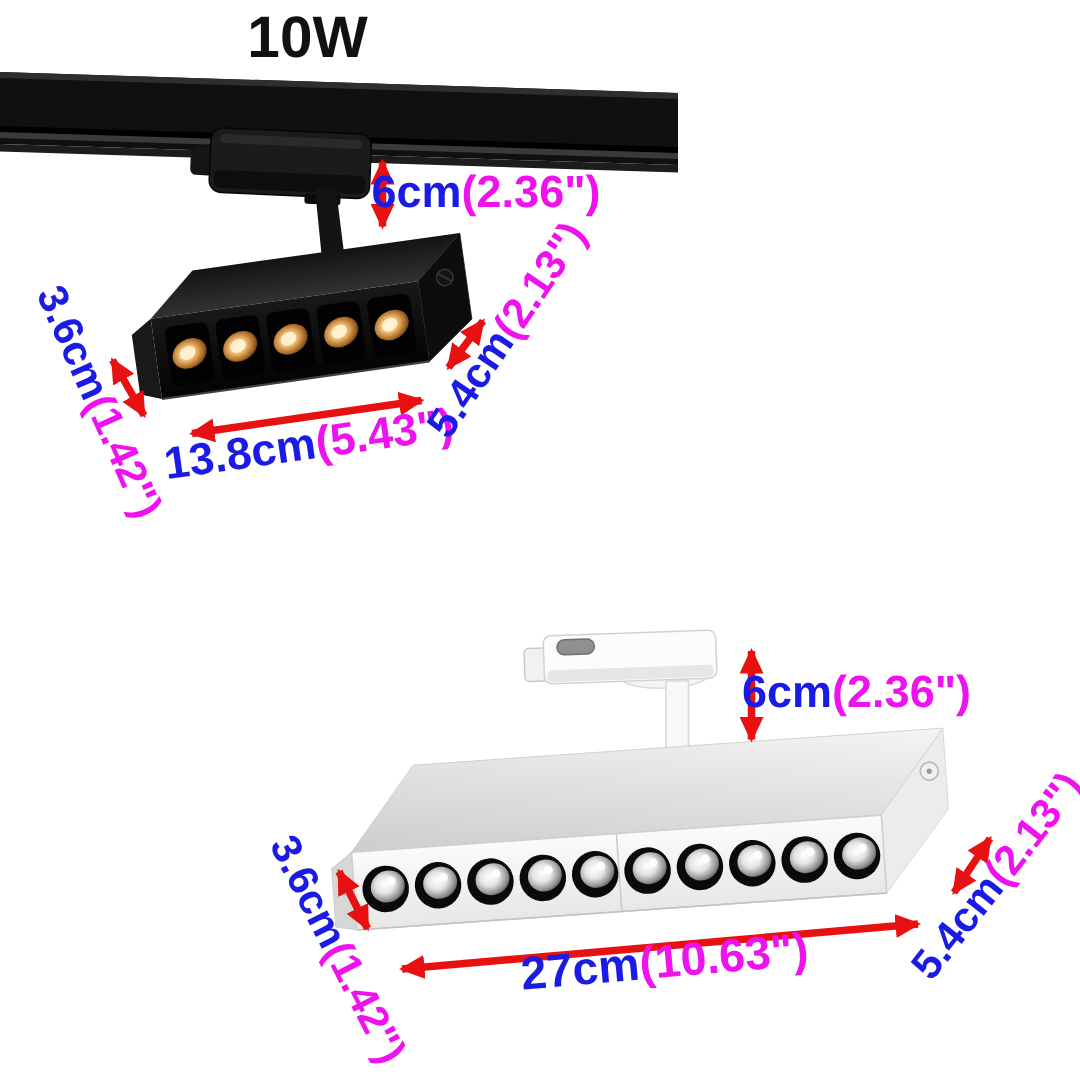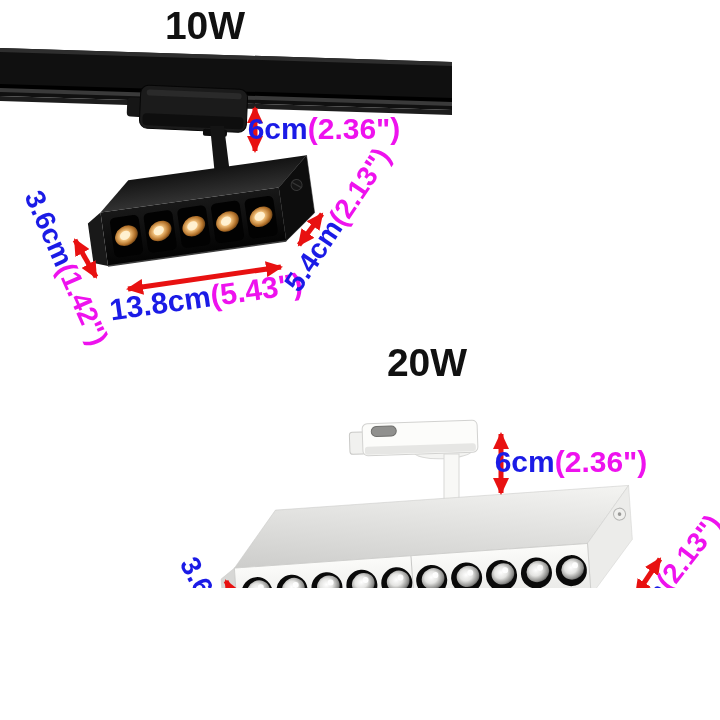--- a/index.html
+++ b/index.html
@@ -1,17 +1,17 @@
 <!DOCTYPE html>
 <html><head>
 <meta charset="utf-8">
 <style>
   html,body{margin:0;padding:0;background:#fff;}
   #stage{
-    position:relative;width:720px;height:588px;background:#ffffff;overflow:hidden;
+    position:relative;width:720px;height:720px;background:#ffffff;overflow:hidden;
     font-family:"Liberation Sans","DejaVu Sans",sans-serif;
   }
   #art{position:absolute;left:0;top:0;width:720px;height:720px;}
   .w-title{
     position:absolute;transform:translate(-50%,-50%);
     font-size:39px;font-weight:bold;color:#111111;letter-spacing:0px;white-space:nowrap;
   }
   .dim-label{
     position:absolute;white-space:nowrap;font-weight:bold;line-height:1;
   }
@@ -156,21 +156,20 @@
       <g stroke="#e81111" stroke-width="5" fill="none">
         <line x1="501" y1="434" x2="501" y2="493" marker-start="url(#ah)" marker-end="url(#ah)"></line>
         <line x1="226" y1="581" x2="245" y2="619" marker-start="url(#ah)" marker-end="url(#ah)"></line>
         <line x1="268" y1="646" x2="612" y2="616" marker-start="url(#ah)" marker-end="url(#ah)"></line>
         <line x1="636" y1="595" x2="660" y2="559" marker-start="url(#ah)" marker-end="url(#ah)"></line>
       </g>
     </g>
   </svg>
 
   <div class="w-title" style="left:205px;top:26px;">10W</div>
-  <div class="w-title" style="left:427px;top:363px;">20W</div>
 
   <div class="dim-label" style="left:324px;top:129px;font-size:30px;transform:translate(-50%,-50%);">
     <span class="cm">6cm</span><span class="in">(2.36")</span>
   </div>
   <div class="dim-label" style="left:66px;top:268px;font-size:28px;transform:translate(-50%,-50%) rotate(66deg);">
     <span class="cm">3.6cm</span><span class="in">(1.42")</span>
   </div>
   <div class="dim-label" style="left:206px;top:297px;font-size:30px;transform:translate(-50%,-50%) rotate(-8deg);">
     <span class="cm">13.8cm</span><span class="in">(5.43")</span>
   </div>

